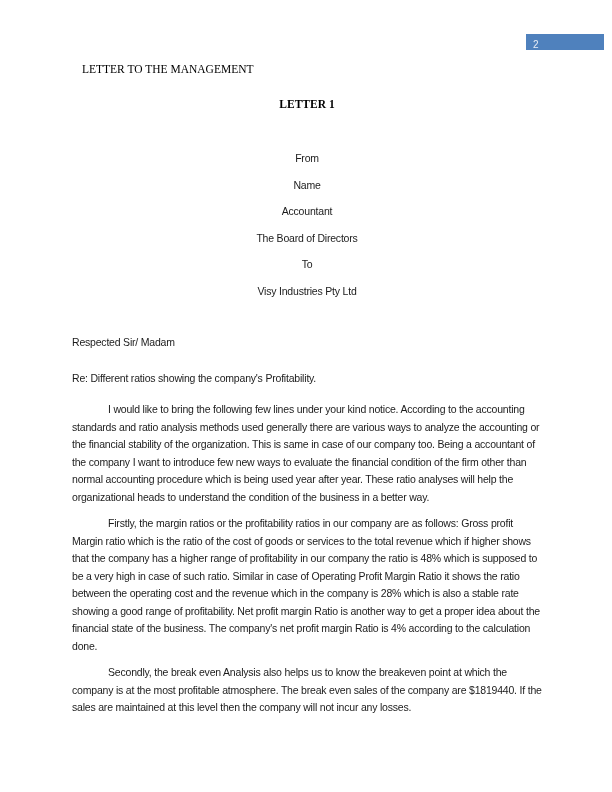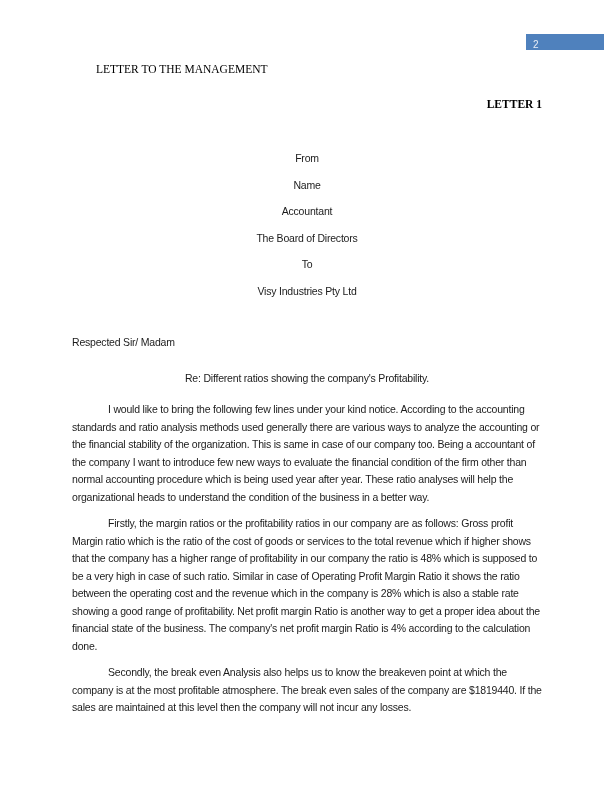--- a/index.html
+++ b/index.html
@@ -27,47 +27,47 @@
     line-height: 16px;
     color: #e8eef7;
   }
   .content {
     position: absolute;
     left: 72px;
     top: 0;
     width: 470px;
   }
   .doc-header {
-    margin: 62px 0 0 24px;
+    margin: 62px 0 0 10px;
     font-family: "Liberation Serif", serif;
     font-size: 11.5px;
     line-height: 15px;
     font-weight: normal;
     color: #000000;
   }
   .letter-title {
     margin: 20px 0 0 0;
-    text-align: right;
+    text-align: center;
     font-family: "Liberation Serif", serif;
     font-size: 11.5px;
     line-height: 15px;
     font-weight: bold;
     color: #000000;
   }
   p {
     font-family: "Liberation Sans", sans-serif;
     font-size: 10.5px;
     line-height: 17.5px;
     letter-spacing: -0.2px;
     color: #1b1b1b;
   }
   .address-block { margin-top: 38px; }
   .address-block p { margin: 0 0 9px 0; text-align: center; }
   .salutation { margin: 34px 0 18px 0; }
-  .subject { margin: 0 0 9px 0; text-align: center; }
+  .subject { margin: 0 0 9px 0; }
   .body-para {
     margin: 0 0 9px 0;
     text-indent: 36px;
   }
   .body-para.first { margin-top: 14px; }
 </style>
 </head>
 <body>
 
 <div class="page">

